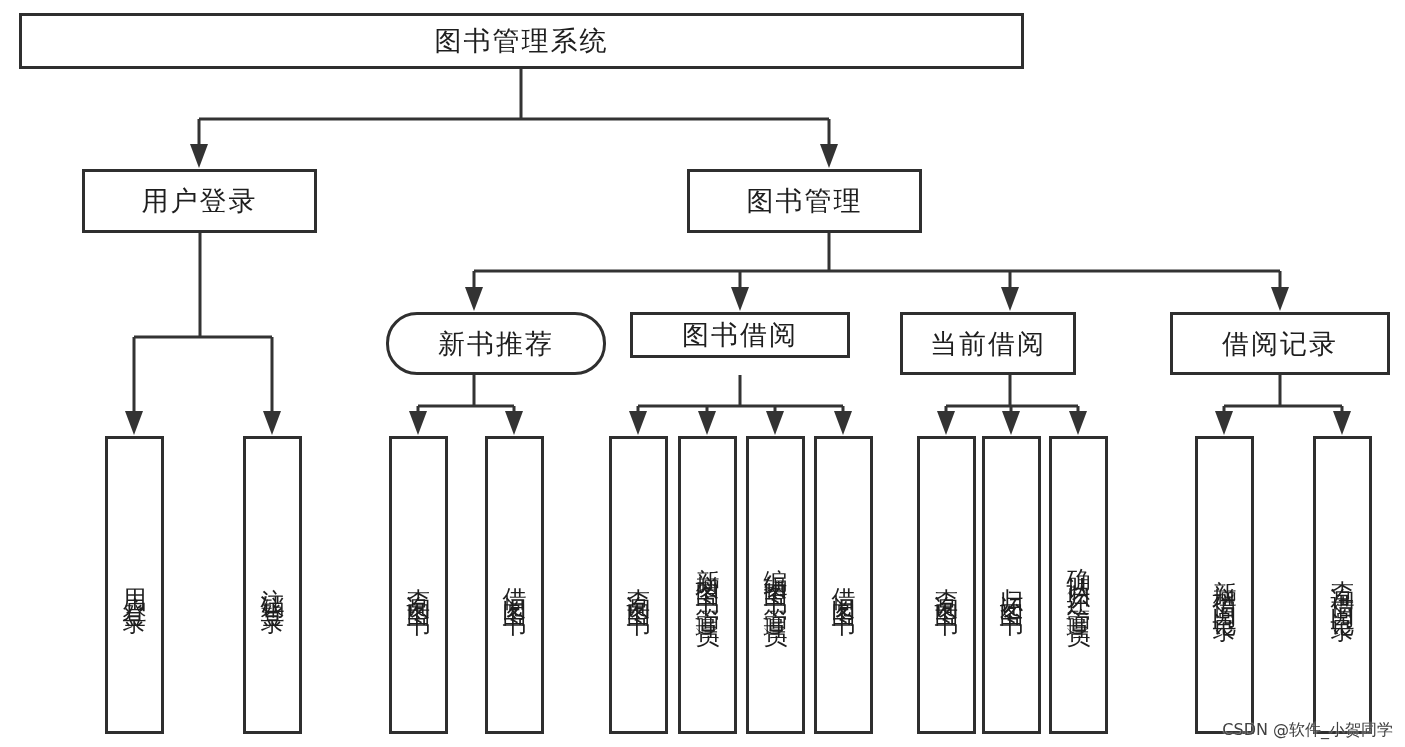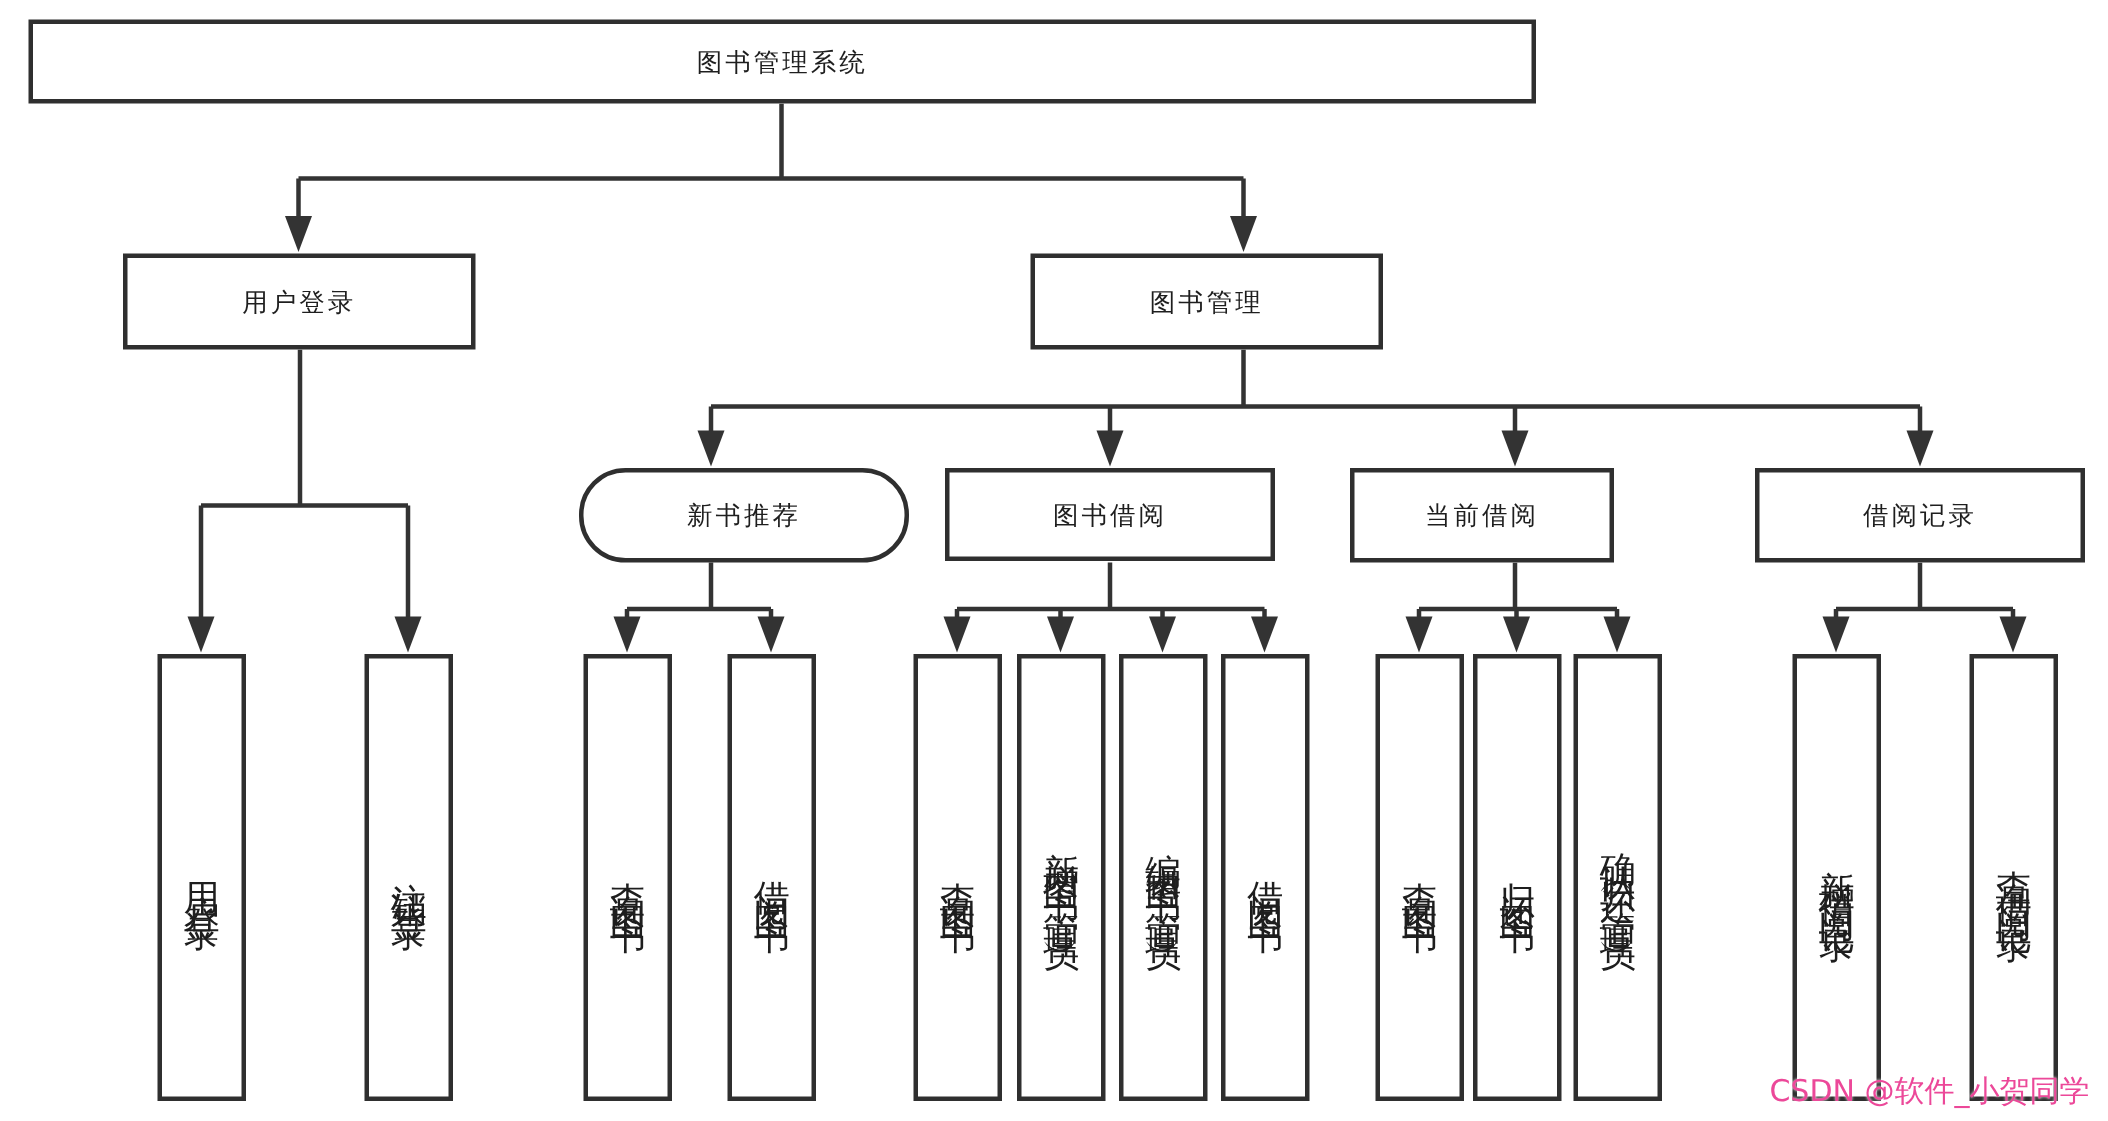--- a/index.html
+++ b/index.html
@@ -13,48 +13,48 @@
   .wires{position:absolute;left:0;top:0;width:1405px;height:747px;}
   .box{
     position:absolute;
     box-sizing:border-box;
     border:3px solid #2f2f2f;
     background:#ffffff;
     display:flex;align-items:center;justify-content:center;
     color:#1e1e1e;
   }
   .box.h span{
-    font-size:17px;letter-spacing:2px;white-space:nowrap;
+    font-size:27px;letter-spacing:2px;white-space:nowrap;
   }
   .box.v span{
     writing-mode:vertical-rl;
     text-orientation:mixed;
     font-size:24px;
     letter-spacing:8px;
     line-height:1;
     white-space:nowrap;
   }
   
   .b-root{left:19px;top:13px;width:1005px;height:56px;}
   .b-userlogin{left:82px;top:169px;width:235px;height:64px;}
   .b-bookmgmt{left:687px;top:169px;width:235px;height:64px;}
   .b-newrec{left:386px;top:312px;width:220px;height:63px;border-radius:31px;}
-  .b-borrow{left:630px;top:312px;width:220px;height:62px;}
+  .b-borrow{left:630px;top:312px;width:220px;height:46px;}
   .b-current{left:900px;top:312px;width:176px;height:63px;}
   .b-records{left:1170px;top:312px;width:220px;height:63px;}
   
   .leaf{top:436px;width:59px;height:298px;}
   .l-ul1{left:105px;} .l-ul2{left:243px;}
   .l-nr1{left:389px;} .l-nr2{left:485px;}
   .l-bb1{left:609px;} .l-bb2{left:678px;} .l-bb3{left:746px;} .l-bb4{left:814px;}
   .l-cb1{left:917px;} .l-cb2{left:982px;} .l-cb3{left:1049px;}
   .l-br1{left:1195px;} .l-br2{left:1313px;}
   .watermark{
     position:absolute;right:12px;bottom:6px;
-    font-size:20px;color:#ec4899;
+    font-size:16px;color:#404040;
     text-shadow:0 0 2px #ffffff;
     white-space:nowrap;
   }
 </style>
 </head>
 <body>
 
 <div class="stage">
 
   <svg class="wires" viewBox="0 0 1405 747">

